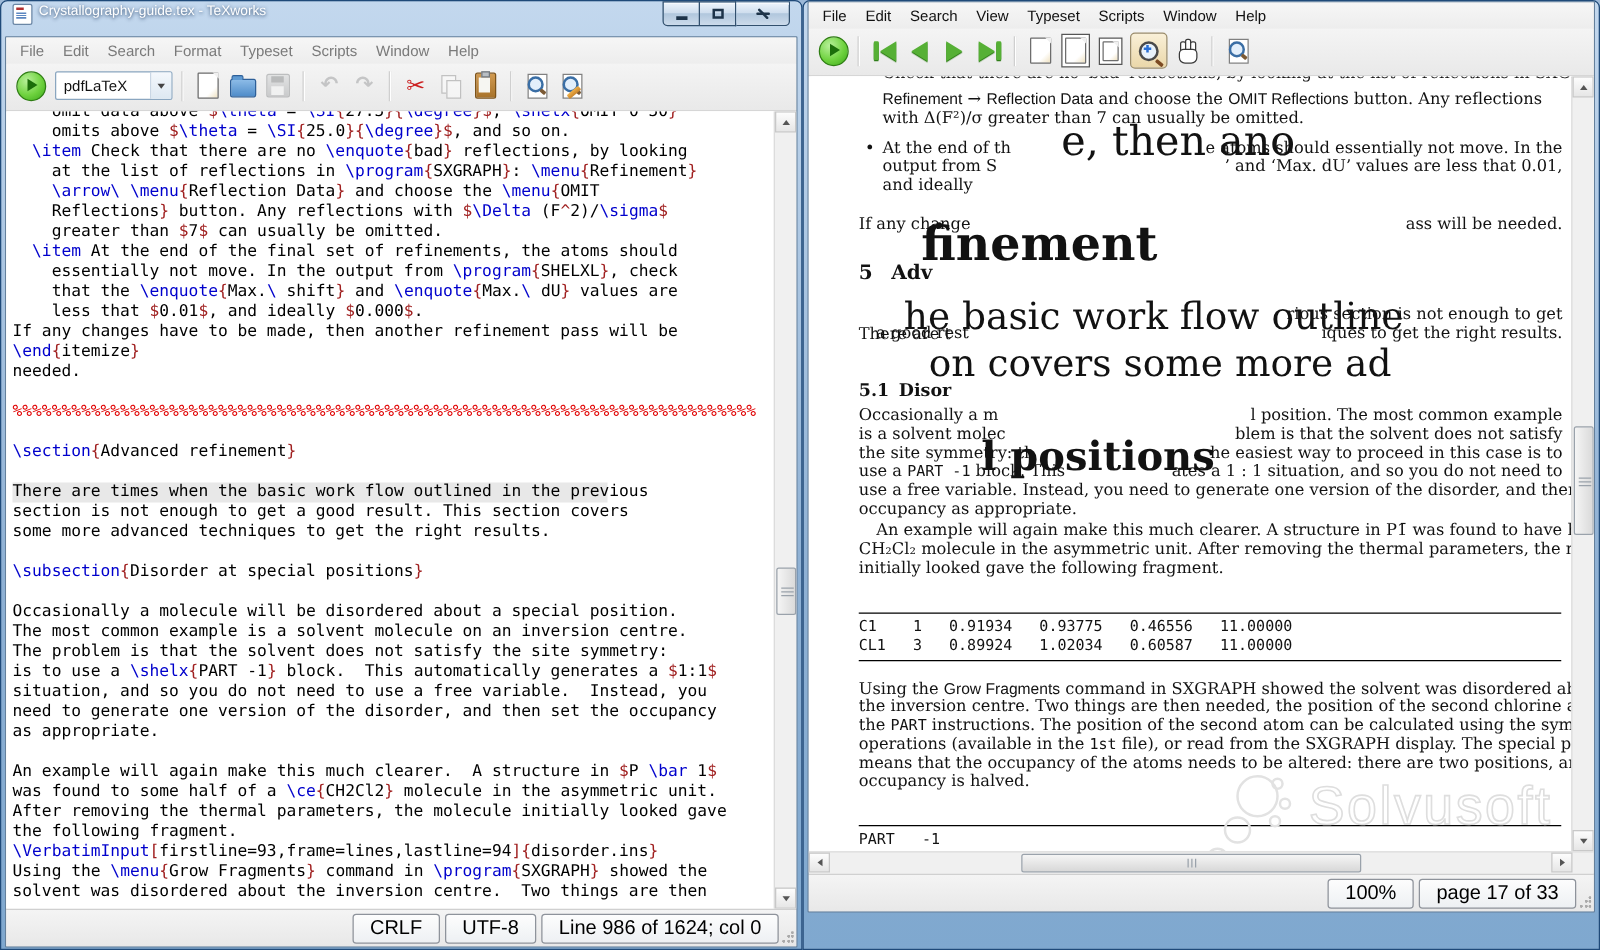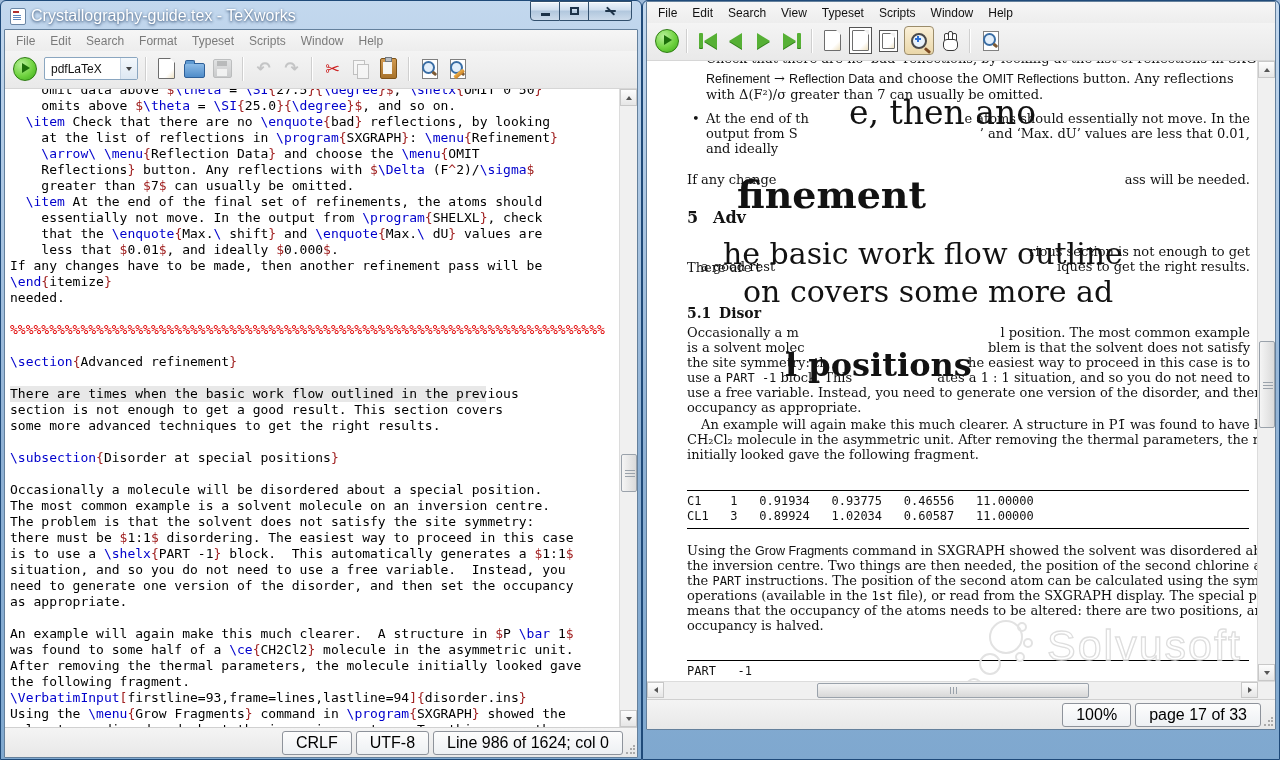--- a/index.html
+++ b/index.html
@@ -5,22 +5,22 @@
   html,body{margin:0;padding:0;}
   body{width:1280px;height:760px;position:relative;overflow:hidden;background:#9db9d8;
        font-family:"Liberation Sans",sans-serif;-webkit-font-smoothing:antialiased;}
   
   .win{position:absolute;top:0;height:760px;box-sizing:border-box;
        border:1px solid #1f4a79;border-radius:6px 6px 0 0;
        background:linear-gradient(180deg,#c3d8ee,#8fb1d4 60%,#7fa8cf);
        padding:0 3px 3px;}
   #win-left{left:0;width:642px;z-index:1;}
   #win-right{left:642px;width:638px;z-index:2;}
-  .titlebar{height:26px;display:flex;align-items:center;gap:5px;padding:2px 4px 0 6px;position:relative;
-            color:#fff;font-size:16px;text-shadow:0 1px 3px rgba(10,40,80,.9);}
+  .titlebar{height:26px;display:flex;gap:5px;padding:2px 4px 0 6px;position:relative;
+            color:#fff;font-size:11px;text-shadow:0 1px 3px rgba(10,40,80,.9);}
   .tb-icon{width:14px;height:15px;background:#fff;border:1px solid #6a86a5;border-radius:2px;position:relative;flex:none;}
   .tb-icon:before{content:"";position:absolute;left:2px;top:2px;width:6px;height:2px;background:#b03030;}
   .tb-icon:after{content:"";position:absolute;left:2px;top:6px;width:8px;height:5px;
                  background:repeating-linear-gradient(#5b86c0 0 1px,#fff 1px 2px);}
   .wbtns{position:absolute;right:6px;top:0;display:flex;}
   .wbtn{width:28px;height:18px;border:1px solid #32506e;border-left-width:0;display:flex;align-items:center;justify-content:center;
         background:linear-gradient(#eef5fc,#cfdeee 45%,#b1c7dd 50%,#ccdbeb);box-shadow:inset 0 1px 0 rgba(255,255,255,.8);}
   .wbtn:first-child{border-left-width:1px;border-radius:0 0 0 4px;}
   .wbtn.close{width:42px;border-radius:0 0 4px 0;}
   .wbtn.close.active{background:linear-gradient(#f2a893,#dd6a4c 45%,#bd3317 50%,#d8633f);}
@@ -253,21 +253,20 @@
             <div class="line"><span> </span></div>
             <div class="line hl"><span>There are times when the basic work flow outlined in the previous</span></div>
             <div class="line"><span>section is not enough to get a good result. This section covers</span></div>
             <div class="line"><span>some more advanced techniques to get the right results.</span></div>
             <div class="line"><span> </span></div>
             <div class="line"><span class="tok-cmd">\subsection</span><span class="tok-dlm">{</span><span>Disorder at special positions</span><span class="tok-dlm">}</span></div>
             <div class="line"><span> </span></div>
             <div class="line"><span>Occasionally a molecule will be disordered about a special position.</span></div>
             <div class="line"><span>The most common example is a solvent molecule on an inversion centre.</span></div>
             <div class="line"><span>The problem is that the solvent does not satisfy the site symmetry:</span></div>
-            <div class="line"><span>there must be </span><span class="tok-dlm">$</span><span>1:1</span><span class="tok-dlm">$</span><span> disordering. The easiest way to proceed in this case</span></div>
             <div class="line"><span>is to use a </span><span class="tok-cmd">\shelx</span><span class="tok-dlm">{</span><span>PART -1</span><span class="tok-dlm">}</span><span> block.  This automatically generates a </span><span class="tok-dlm">$</span><span>1:1</span><span class="tok-dlm">$</span></div>
             <div class="line"><span>situation, and so you do not need to use a free variable.  Instead, you</span></div>
             <div class="line"><span>need to generate one version of the disorder, and then set the occupancy</span></div>
             <div class="line"><span>as appropriate.</span></div>
             <div class="line"><span> </span></div>
             <div class="line"><span>An example will again make this much clearer.  A structure in </span><span class="tok-dlm">$</span><span>P </span><span class="tok-cmd">\bar</span><span> 1</span><span class="tok-dlm">$</span></div>
             <div class="line"><span>was found to some half of a </span><span class="tok-cmd">\ce</span><span class="tok-dlm">{</span><span>CH2Cl2</span><span class="tok-dlm">}</span><span> molecule in the asymmetric unit.</span></div>
             <div class="line"><span>After removing the thermal parameters, the molecule initially looked gave</span></div>
             <div class="line"><span>the following fragment.</span></div>
             <div class="line"><span class="tok-cmd">\VerbatimInput</span><span class="tok-dlm">[</span><span>firstline=93,frame=lines,lastline=94</span><span class="tok-dlm">]</span><span class="tok-dlm">{</span><span>disorder.ins</span><span class="tok-dlm">}</span></div>

